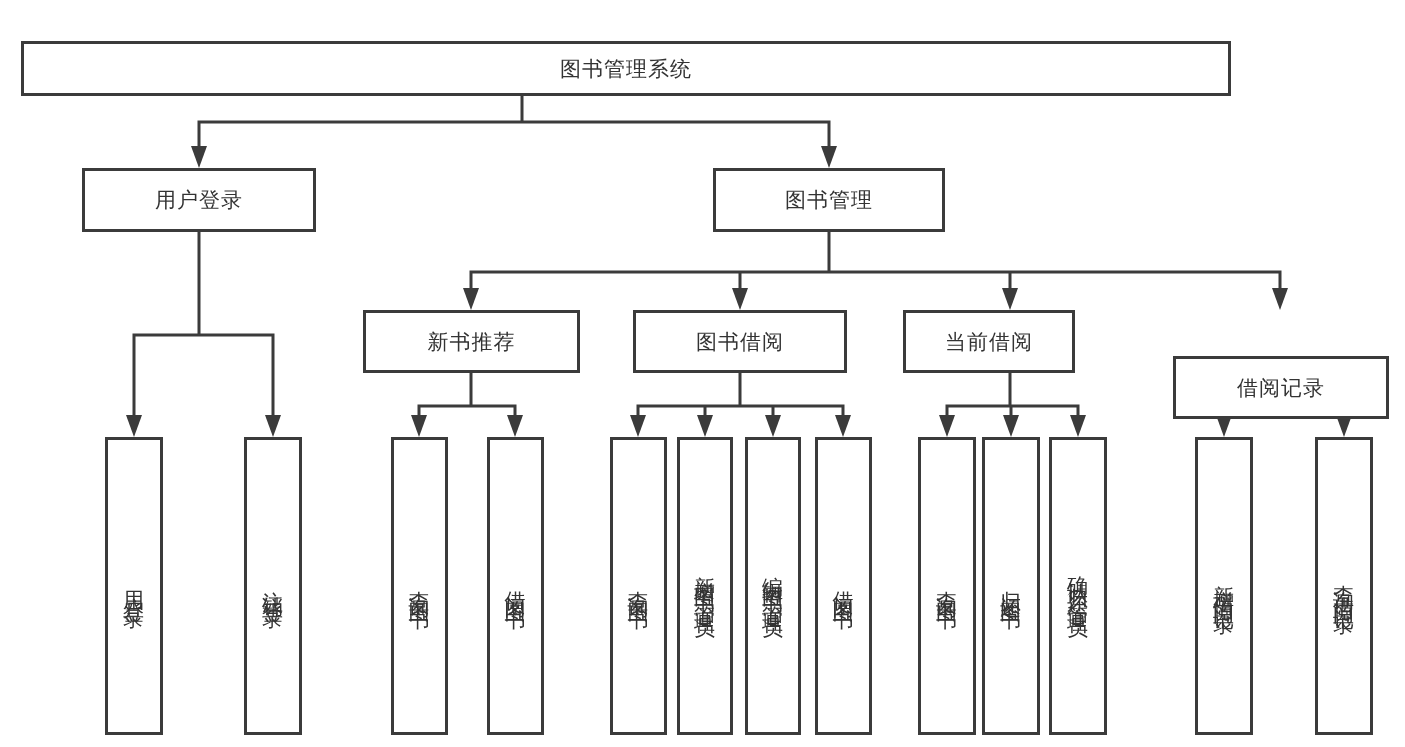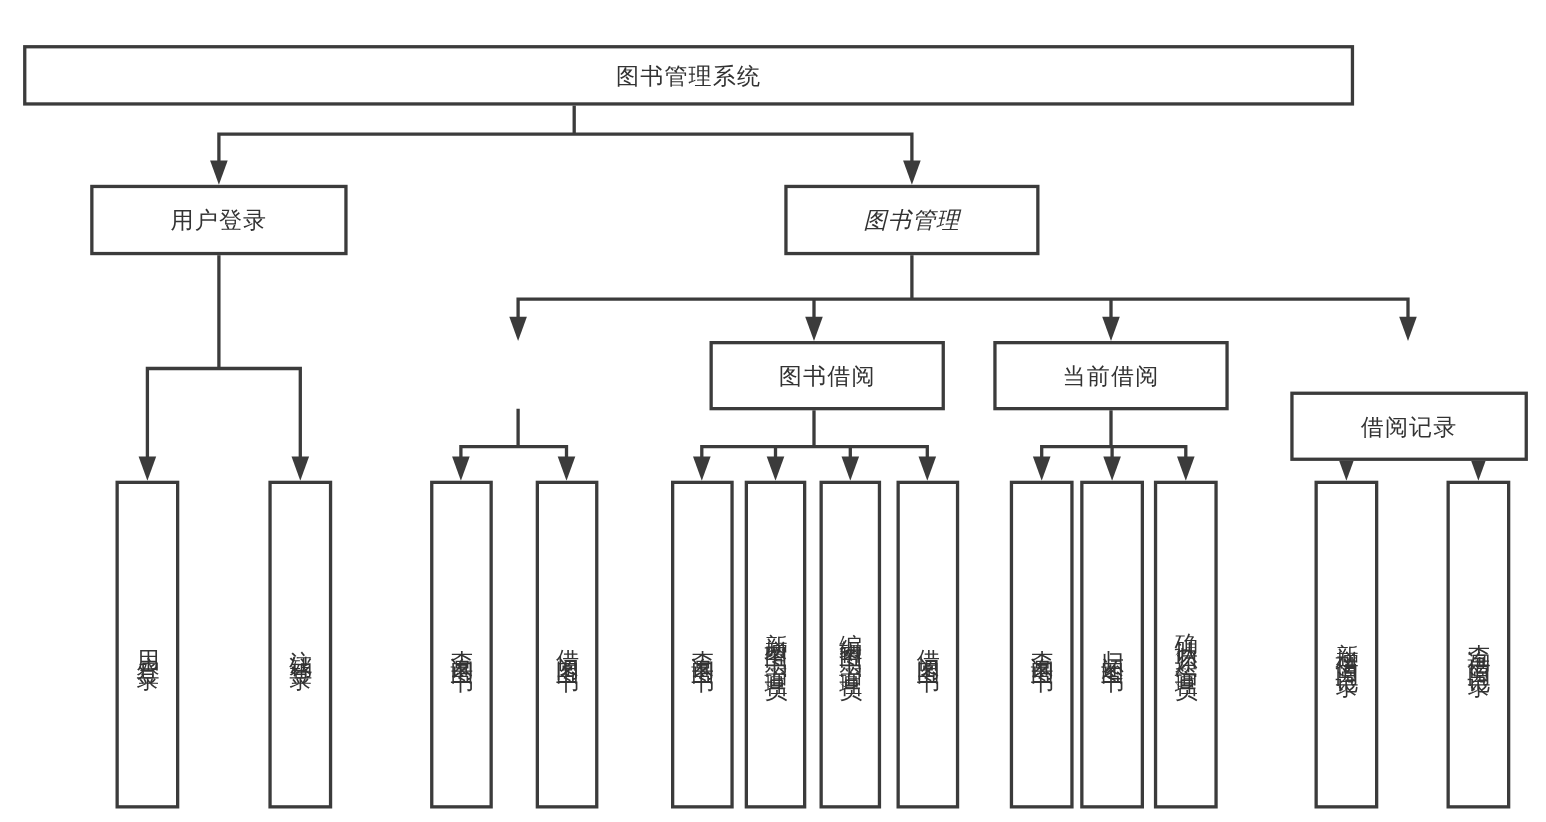--- a/index.html
+++ b/index.html
@@ -106,28 +106,31 @@
     </g>
   </svg>
 
   <div class="node" style="left:21px; top:13px; width:1210px; height:55px;margin-top:28px;">
     <span class="hlabel">图书管理系统</span>
   </div>
 
   <div class="node" style="left:82px; top:168px; width:234px; height:64px;">
     <span class="hlabel">用户登录</span>
   </div>
-  <div class="node" style="left:713px; top:168px; width:232px; height:64px;font-style:italic;">
+  <div class="node" style="left:713px; top:168px; width:232px; height:64px;">
     <span class="hlabel">图书管理</span>
   </div>
 
-  <div class="node" style="left:633px; top:310px; width:214px; height:63px;margin-left:12px;">
+  <div class="node" style="left:363px; top:310px; width:217px; height:63px;">
+    <span class="hlabel">新书推荐</span>
+  </div>
+  <div class="node" style="left:633px; top:310px; width:214px; height:63px;">
     <span class="hlabel">图书借阅</span>
   </div>
-  <div class="node" style="left:903px; top:310px; width:214px; height:63px;">
+  <div class="node" style="left:903px; top:310px; width:172px; height:63px;">
     <span class="hlabel">当前借阅</span>
   </div>
   <div class="node" style="left:1173px; top:310px; width:216px; height:63px;margin-top:46px;">
     <span class="hlabel">借阅记录</span>
   </div>
 
   <div class="node leaf" style="left:105px; top:437px; width:58px; height:298px;">
     <span class="vtext">用户登录</span>
   </div>
   <div class="node leaf" style="left:244px; top:437px; width:58px; height:298px;">

